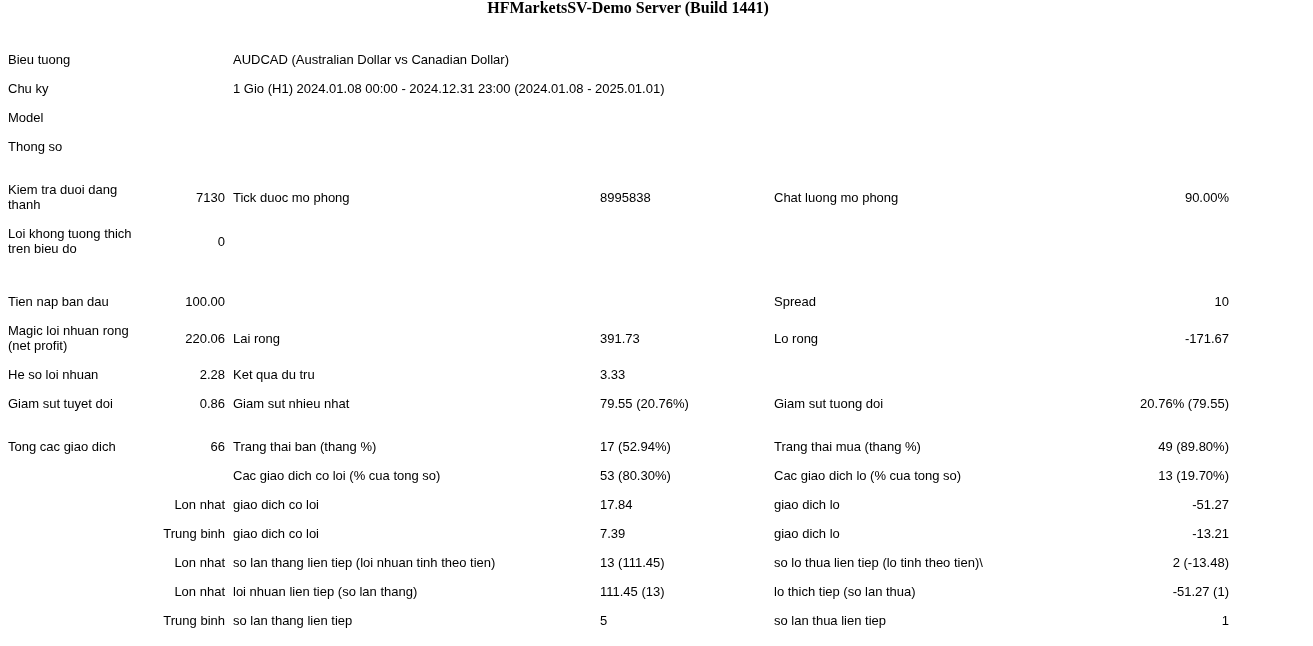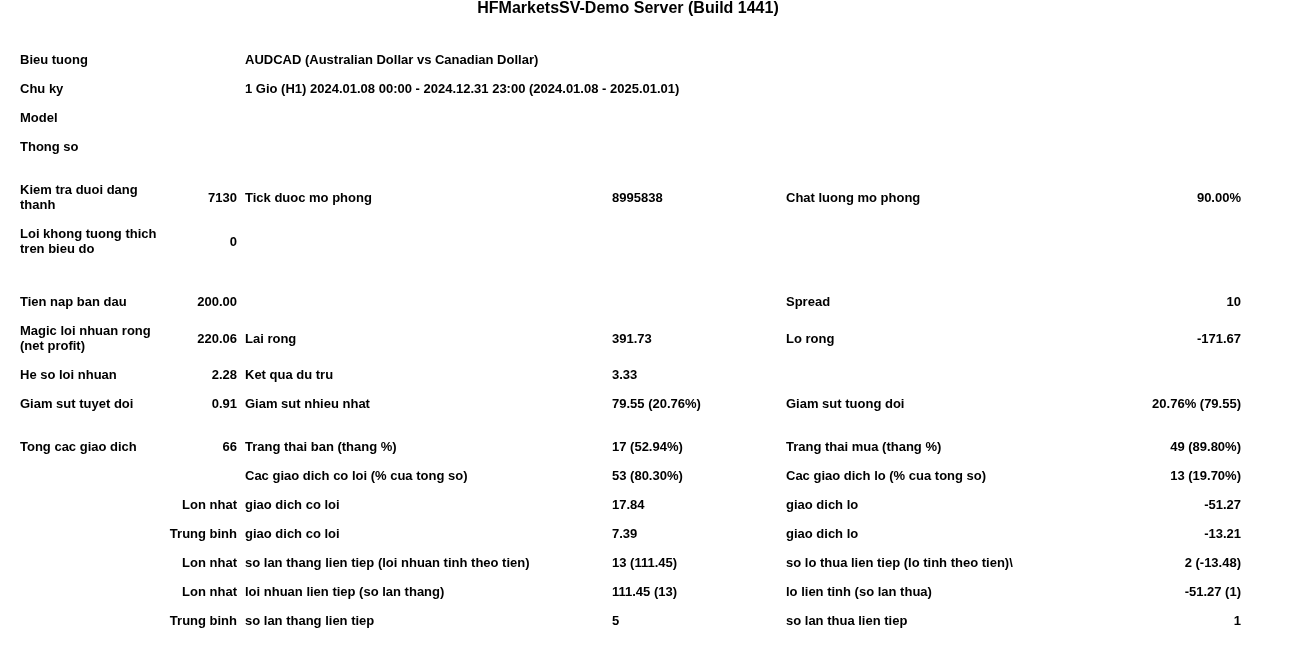--- a/index.html
+++ b/index.html
@@ -10,33 +10,32 @@
   }
   body {
     width: 1313px;
     height: 646px;
     overflow: hidden;
   }
   .report {
     width: 1256px;
   }
   .report-title {
-    font-family: Liberation Sans, sans-serif;
+    font-family: Liberation Serif, serif;
     font-weight: bold;
     font-size: 16px;
     line-height: 15px;
     text-align: center;
     margin: 0 0 37px 0;
   }
   .rows {
-    margin-left: 20px;
+    margin-left: 8px;
     width: 1221px;
     font-family: "Liberation Sans", sans-serif;
     font-size: 13px;
-    font-weight: bold;
   }
   .row {
     display: flex;
     align-items: center;
     margin-bottom: 14px;
     line-height: 15px;
   }
   .cell { box-sizing: border-box; }
   .c1 { flex: 0 0 140px; }
   .c2 { flex: 0 0 77px; text-align: right; white-space: nowrap; }
@@ -84,21 +83,21 @@
         <div class="cell c1">Loi khong tuong thich tren bieu do</div>
         <div class="cell c2">0</div>
         <div class="cell c3"></div>
         <div class="cell c4"></div>
         <div class="cell c5"></div>
         <div class="cell c6"></div>
       </div>
       <div class="section-gap" style="height: 24px;"></div>
       <div class="row">
         <div class="cell c1">Tien nap ban dau</div>
-        <div class="cell c2">200.00</div>
+        <div class="cell c2">100.00</div>
         <div class="cell c3"></div>
         <div class="cell c4"></div>
         <div class="cell c5">Spread</div>
         <div class="cell c6">10</div>
       </div>
       <div class="row">
         <div class="cell c1">Magic loi nhuan rong (net profit)</div>
         <div class="cell c2">220.06</div>
         <div class="cell c3">Lai rong</div>
         <div class="cell c4">391.73</div>
@@ -108,21 +107,21 @@
       <div class="row">
         <div class="cell c1">He so loi nhuan</div>
         <div class="cell c2">2.28</div>
         <div class="cell c3">Ket qua du tru</div>
         <div class="cell c4">3.33</div>
         <div class="cell c5"></div>
         <div class="cell c6"></div>
       </div>
       <div class="row">
         <div class="cell c1">Giam sut tuyet doi</div>
-        <div class="cell c2">0.91</div>
+        <div class="cell c2">0.86</div>
         <div class="cell c3">Giam sut nhieu nhat</div>
         <div class="cell c4">79.55 (20.76%)</div>
         <div class="cell c5">Giam sut tuong doi</div>
         <div class="cell c6">20.76% (79.55)</div>
       </div>
       <div class="section-gap" style="height: 14px;"></div>
       <div class="row">
         <div class="cell c1">Tong cac giao dich</div>
         <div class="cell c2">66</div>
         <div class="cell c3">Trang thai ban (thang %)</div>
@@ -160,21 +159,21 @@
         <div class="cell c3">so lan thang lien tiep (loi nhuan tinh theo tien)</div>
         <div class="cell c4">13 (111.45)</div>
         <div class="cell c5">so lo thua lien tiep (lo tinh theo tien)\</div>
         <div class="cell c6">2 (-13.48)</div>
       </div>
       <div class="row">
         <div class="cell c1"></div>
         <div class="cell c2">Lon nhat</div>
         <div class="cell c3">loi nhuan lien tiep (so lan thang)</div>
         <div class="cell c4">111.45 (13)</div>
-        <div class="cell c5">lo lien tinh (so lan thua)</div>
+        <div class="cell c5">lo thich tiep (so lan thua)</div>
         <div class="cell c6">-51.27 (1)</div>
       </div>
       <div class="row">
         <div class="cell c1"></div>
         <div class="cell c2">Trung binh</div>
         <div class="cell c3">so lan thang lien tiep</div>
         <div class="cell c4">5</div>
         <div class="cell c5">so lan thua lien tiep</div>
         <div class="cell c6">1</div>
       </div>

